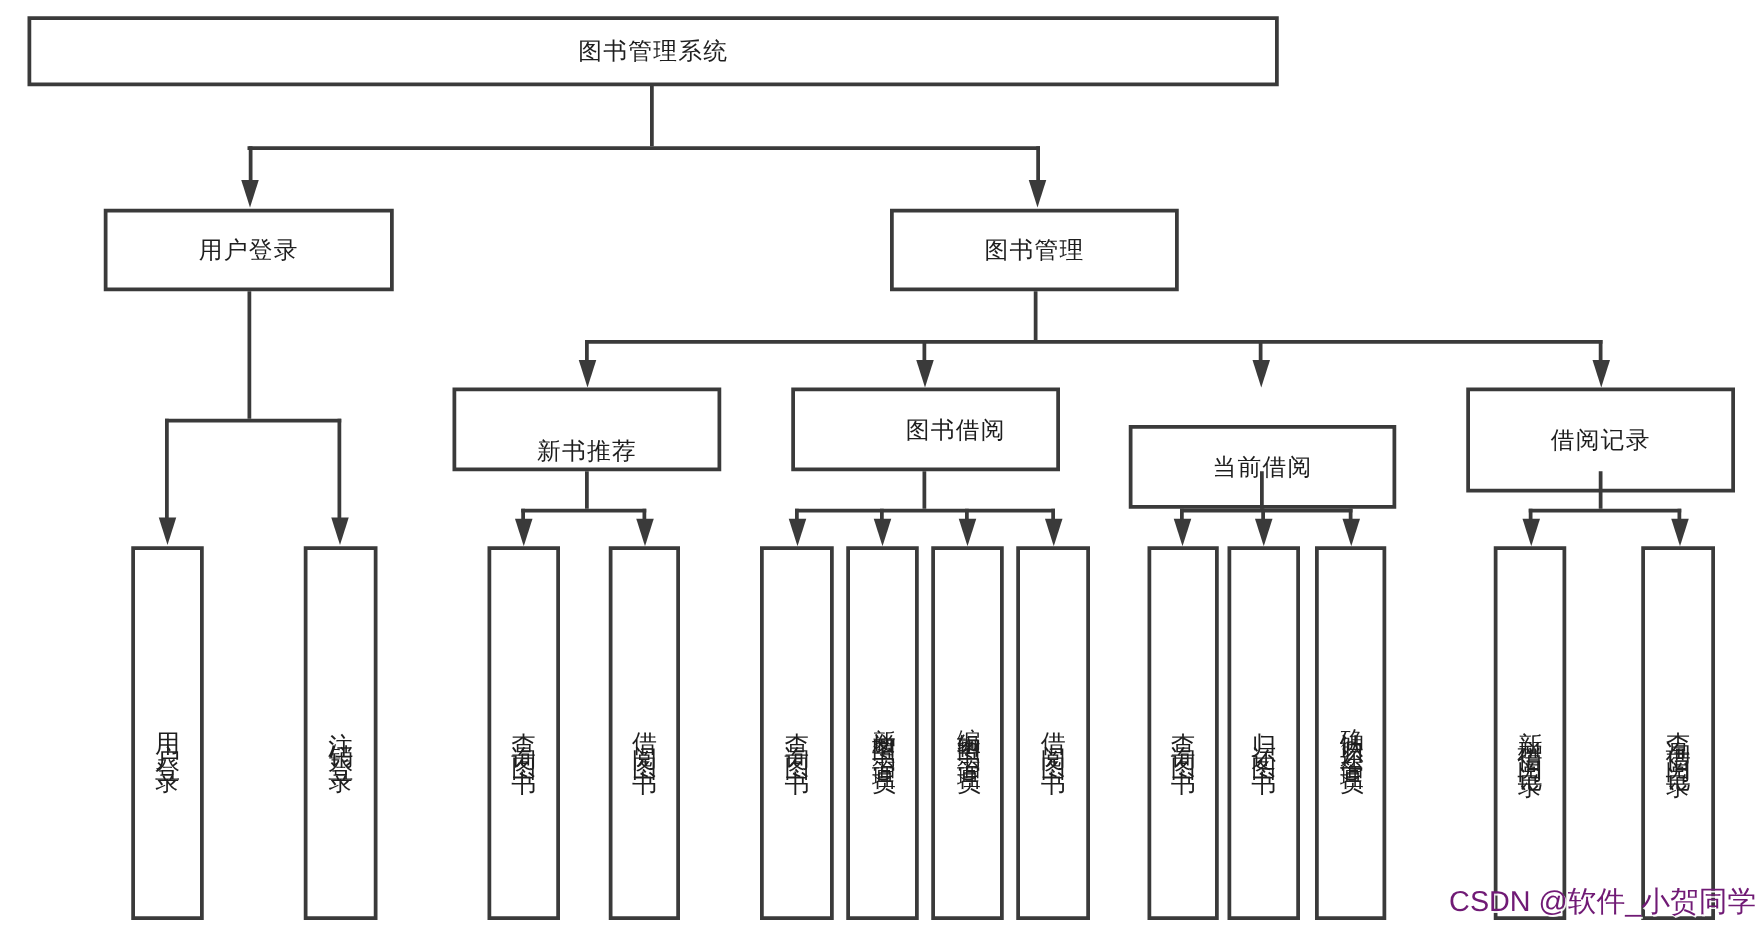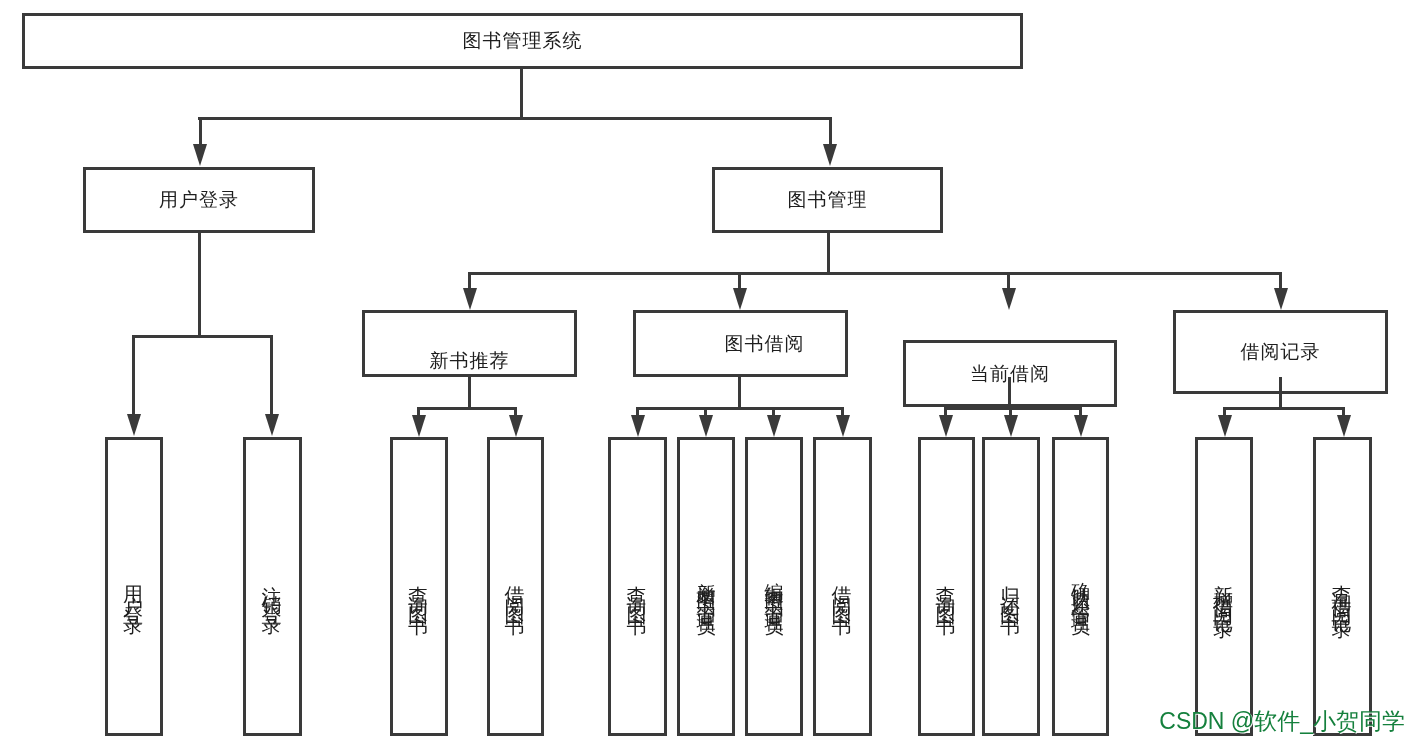--- a/index.html
+++ b/index.html
@@ -23,21 +23,21 @@
   .hline { height:3px; }
   .vline { width:3px; }
   .arrow {
     position:absolute; width:0; height:0;
     border-left:7px solid transparent;
     border-right:7px solid transparent;
     border-top:22px solid #3a3a3a;
   }
   .watermark {
     position:absolute; top:706px; right:0px;
-    color:#15803d; font-size:23px; white-space:nowrap;
+    color:#701a75; font-size:23px; white-space:nowrap;
     text-shadow:1px 1px 0 rgba(255,255,255,0.9);
   }
 </style>
 </head>
 <body>
 
 <div class="stage">
 
   <div class="box" style="left:22px; top:13px; width:1001px; height:56px;">
     <span>图书管理系统</span>

